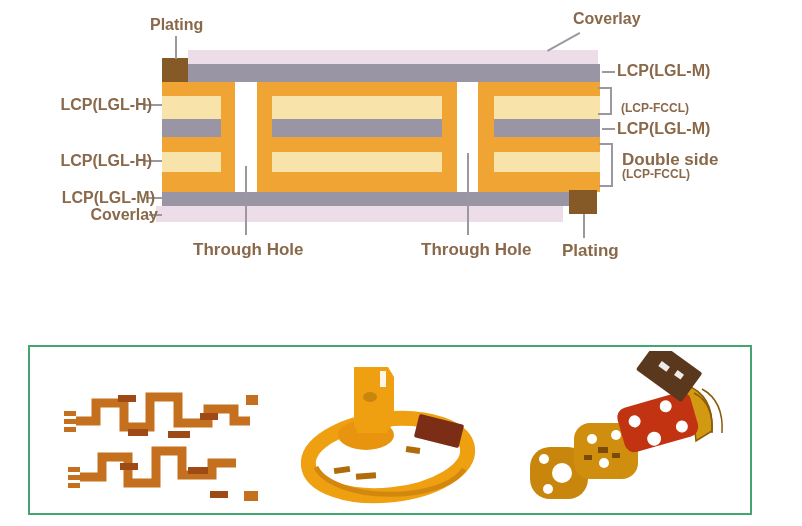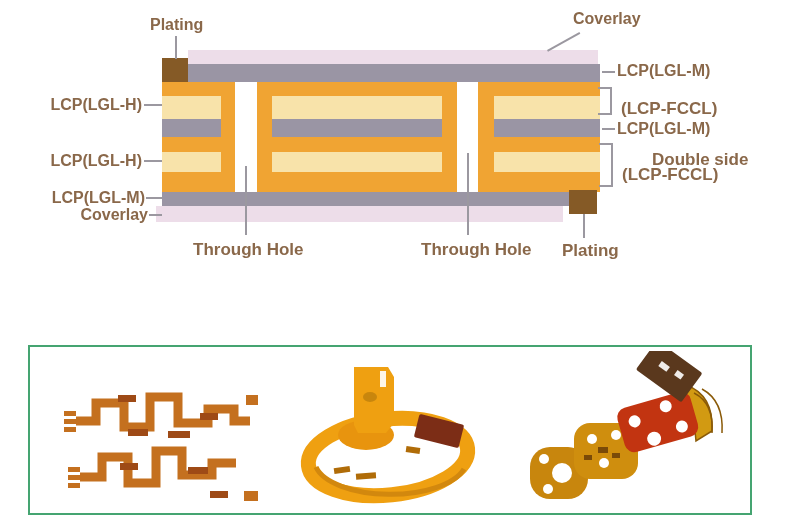--- a/index.html
+++ b/index.html
@@ -21,22 +21,22 @@
   .bracket{
     position:absolute;background:transparent;
     border:2px solid var(--leader);border-left:none;
   }
   
   .lbl{
     position:absolute;color:var(--label-text);
     font-weight:bold;font-size:16px;line-height:18px;white-space:nowrap;
   }
   .lbl-big{font-size:17px;line-height:19px;}
-  .lbl-sub{font-size:17px;line-height:13px;}
-  .lbl-right{text-align:right;}
+  .lbl-sub{font-size:12px;line-height:13px;}
+  .lbl-right{text-align:right;margin-left:10px;}
   .fig-title{
     position:absolute;color:var(--title-text);
     font-weight:bold;font-size:16px;text-align:center;white-space:nowrap;
   }
   
   .photo-frame{
     position:absolute;left:28px;top:345px;width:720px;height:166px;
     border:2px solid var(--frame-border);background:#fff;
   }
   .photo{position:absolute;}
@@ -92,21 +92,21 @@
     <div class="ld" style="left:245px;top:166px;width:2px;height:69px;"></div>
     <div class="ld" style="left:467px;top:153px;width:2px;height:82px;"></div>
     <div class="ld" style="left:583px;top:214px;width:2px;height:24px;"></div>
 
     <div class="lbl" style="left:150px;top:16px;">Plating</div>
     <div class="lbl" style="left:573px;top:10px;">Coverlay</div>
 
     <div class="lbl" style="left:617px;top:62px;">LCP(LGL-M)</div>
     <div class="lbl lbl-sub" style="left:621px;top:102px;">(LCP-FCCL)</div>
     <div class="lbl" style="left:617px;top:120px;">LCP(LGL-M)</div>
-    <div class="lbl lbl-big" style="left:622px;top:150px;margin-left:30px;">Double side</div>
+    <div class="lbl lbl-big" style="left:622px;top:150px;">Double side</div>
     <div class="lbl lbl-sub" style="left:622px;top:168px;">(LCP-FCCL)</div>
 
     <div class="lbl lbl-right" style="left:50px;top:96px;width:92px;">LCP(LGL-H)</div>
     <div class="lbl lbl-right" style="left:50px;top:152px;width:92px;">LCP(LGL-H)</div>
     <div class="lbl lbl-right" style="left:45px;top:189px;width:100px;">LCP(LGL-M)</div>
     <div class="lbl lbl-right" style="left:45px;top:206px;width:103px;">Coverlay</div>
 
     <div class="lbl lbl-big" style="left:193px;top:240px;">Through Hole</div>
     <div class="lbl lbl-big" style="left:421px;top:240px;">Through Hole</div>
     <div class="lbl lbl-big" style="left:562px;top:241px;">Plating</div>

